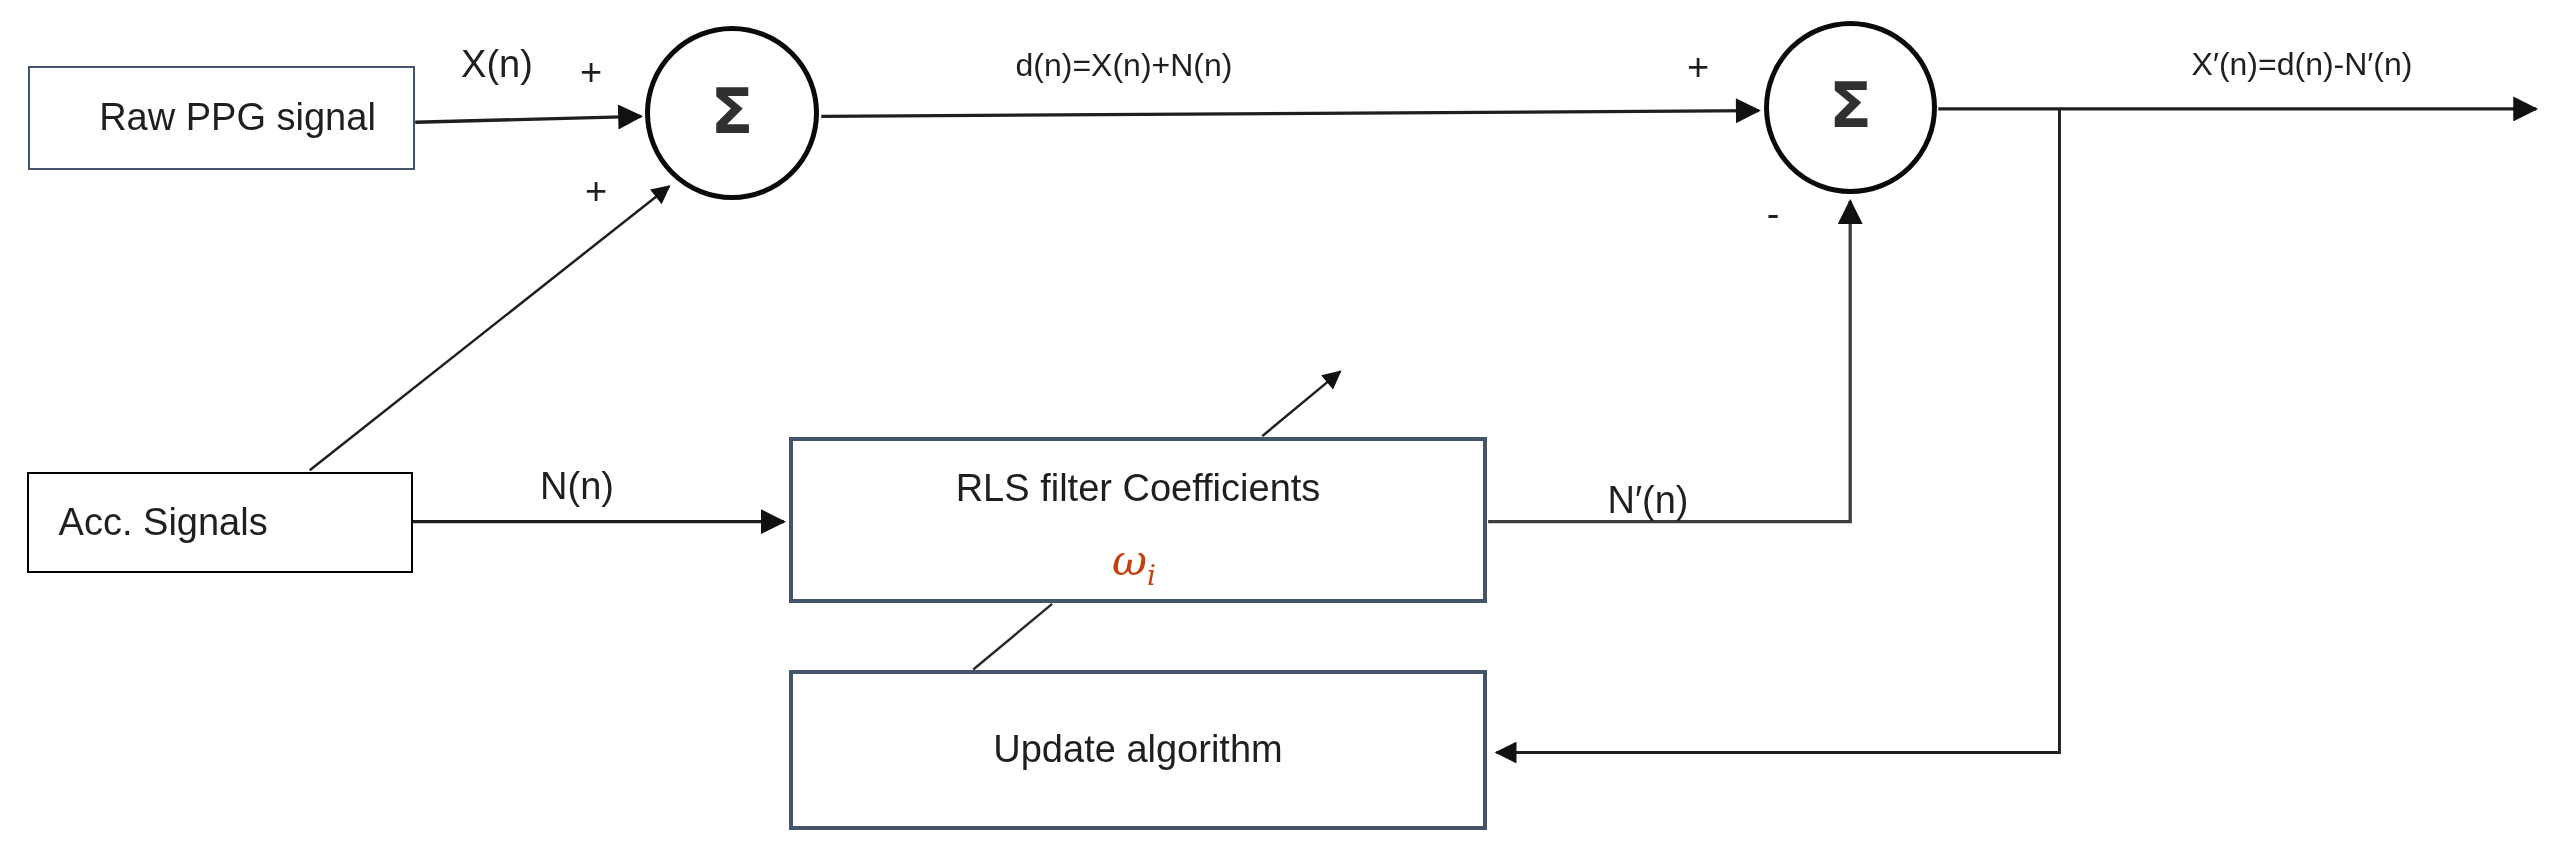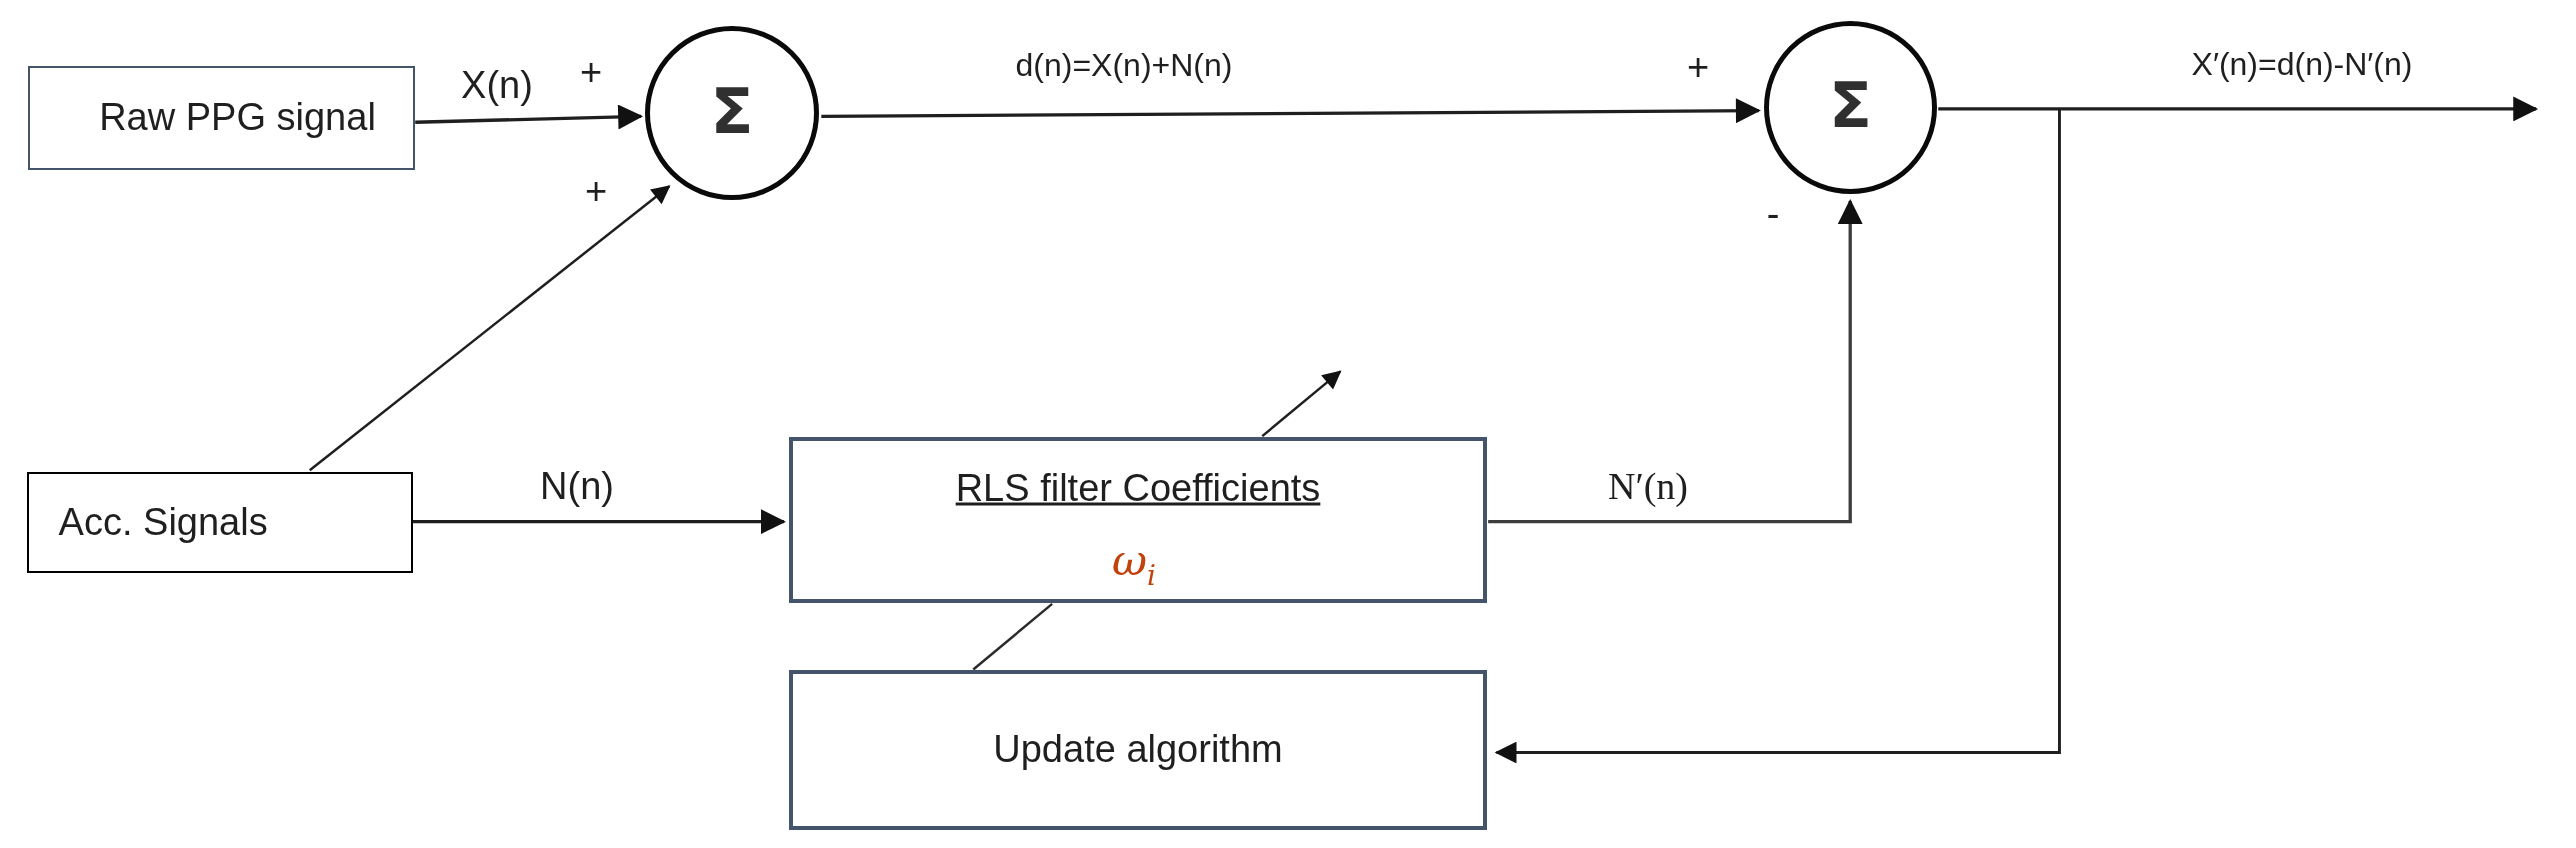--- a/index.html
+++ b/index.html
@@ -119,44 +119,44 @@
 
   <div class="block slate" style="left:28px; top:66px; width:387px; height:104px;padding-left:32px;">
     <span>Raw PPG signal</span>
   </div>
 
   <div class="block black" style="left:26.6px; top:472px; width:386px; height:101px; justify-content:flex-start; padding-left:30px;">
     <span>Acc. Signals</span>
   </div>
 
   <div class="block slate-thick" style="left:789px; top:437px; width:698px; height:166px;"></div>
-  <div class="rls-line1" style="left:1138px; top:488px;text-decoration:underline;">RLS filter Coefficients</div>
+  <div class="rls-line1" style="left:1138px; top:488px;">RLS filter Coefficients</div>
   <div class="omega-line" style="left:1134px; top:560px;">
     <span>ω</span><sub>i</sub>
   </div>
 
   <div class="block slate-thick" style="left:789px; top:670px; width:698px; height:160px;">
     <span>Update algorithm</span>
   </div>
 
   <div class="sumnode" style="left:645px; top:26px; width:174px; height:174px;">
     <span class="sigma">Σ</span>
   </div>
   <div class="sumnode" style="left:1764px; top:21px; width:173px; height:173px;">
     <span class="sigma">Σ</span>
   </div>
 
-  <div class="lbl" style="left:497px; top:85px;">X(n)</div>
+  <div class="lbl" style="left:497px; top:64px;">X(n)</div>
   <div class="sign" style="left:591px; top:72px;">+</div>
   <div class="sign" style="left:596px; top:191px;">+</div>
 
   <div class="lbl eq" style="left:1124px; top:65px;">d(n)=X(n)+N(n)</div>
 
   <div class="sign" style="left:1698px; top:67px;">+</div>
   <div class="sign" style="left:1773px; top:214px;">-</div>
 
   <div class="lbl eq" style="left:2302px; top:64px;">X′(n)=d(n)-N′(n)</div>
 
   <div class="lbl" style="left:577px; top:486px;">N(n)</div>
-  <div class="lbl" style="left:1648px; top:486px;font-family:Liberation Serif, serif;">N′(n)</div>
+  <div class="lbl" style="left:1648px; top:500px;">N′(n)</div>
 
 </div>
 
 
 </body></html>

